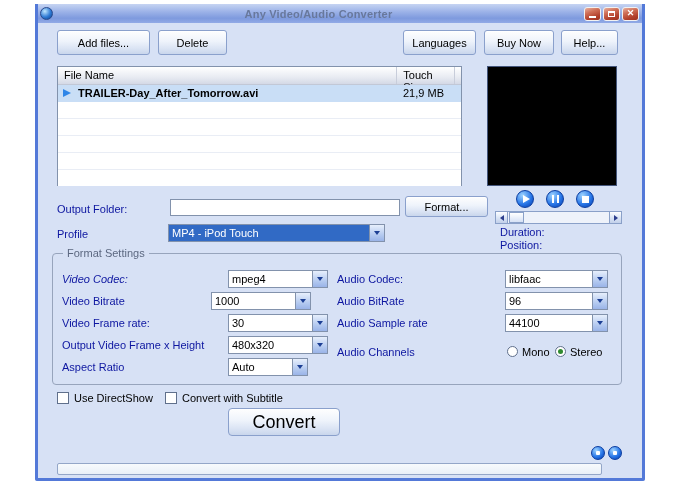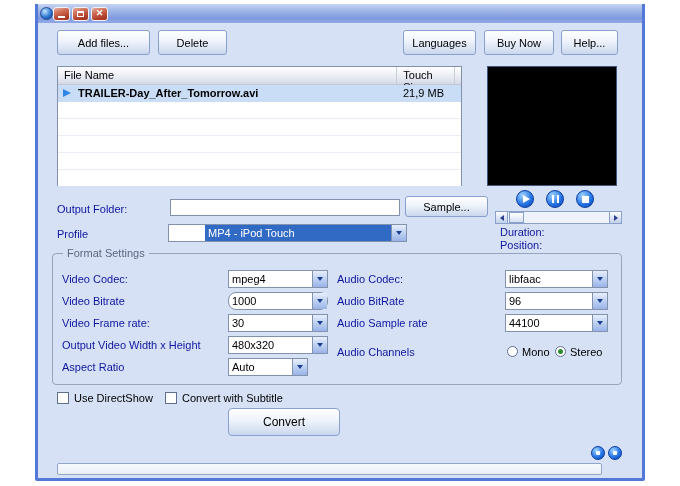--- a/index.html
+++ b/index.html
@@ -77,36 +77,37 @@
   
   .groupbox{position:absolute;left:17px;top:249px;width:570px;height:132px;box-sizing:border-box;
           border:1px solid #97a4bc;border-radius:4px;}
   .group-legend{position:absolute;left:10px;top:-7px;background:#d7e1f5;padding:0 4px;color:#5c6880;}
   
   .radio{position:absolute;width:11px;height:11px;border-radius:50%;background:#fff;border:1px solid #60708c;box-sizing:border-box;}
   .radio .dot{position:absolute;left:2px;top:2px;width:5px;height:5px;border-radius:50%;background:#2f8a2f;}
   .checkbox{position:absolute;width:12px;height:12px;background:#fff;border:1px solid #60708c;box-sizing:border-box;}
   .plain-lbl{position:absolute;color:#000;}
   
-  .convert-btn{font-size:12px;border-radius:4px;}
+  .convert-btn{font-size:18px;border-radius:4px;}
   .progress{position:absolute;left:22px;top:459px;width:545px;height:12px;box-sizing:border-box;
           border:1px solid #93a6c8;background:linear-gradient(180deg,#f7fafd,#e9eff8);border-radius:2px;}
   .mini-icon{position:absolute;width:14px;height:14px;border-radius:50%;box-sizing:border-box;
           background:radial-gradient(circle at 35% 28%,#9fd4ff,#2a78e8 55%,#0a46b8 90%);
           border:1px solid #0a3ca0;display:flex;align-items:center;justify-content:center;}
   .mini-dot{width:4px;height:4px;background:#fff;border-radius:1px;}
 </style>
 </head>
 <body>
 
 <div class="canvas">
   <div class="window">
 
     <div class="titlebar">
       <span class="app-icon"></span>
+      <span class="title-text">Any Video/Audio Converter</span>
       <span class="win-controls">
         <span class="win-btn">
             <span class="glyph-min"></span>
           </span>
         <span class="win-btn">
             <span class="glyph-max"></span>
           </span>
         <span class="win-btn">
             <span class="glyph-close">✕</span>
           </span>
@@ -131,21 +132,21 @@
           <span class="cell-name">TRAILER-Day_After_Tomorrow.avi</span>
           <span class="cell-size">21,9 MB</span>
         </div>
       </div>
     </div>
 
     <div class="preview"></div>
 
     <span class="lbl-blue" style="left:22px;top:199px;">Output Folder:</span>
     <input class="text-input" style="left: 135px; top: 195px; width: 230px; height: 17px;" readonly="" value="">
-    <div class="btn" style="left:370px;top:192px;width:83px;height:21px;">Sample...</div>
+    <div class="btn" style="left:370px;top:192px;width:83px;height:21px;">Format...</div>
 
     <div class="pb-btn" style="left:481px;top:186px;">
         <span class="glyph-play"></span>
       </div>
     <div class="pb-btn" style="left:511px;top:186px;">
         <span class="glyph-pause"></span>
       </div>
     <div class="pb-btn" style="left:541px;top:186px;">
         <span class="glyph-stop"></span>
       </div>
@@ -156,58 +157,58 @@
         </div>
       <div class="seek-track">
         <div class="seek-thumb"></div>
       </div>
       <div class="seek-arrow">
           <span class="tri-r"></span>
         </div>
     </div>
 
     <span class="lbl-blue" style="left:22px;top:224px;">Profile</span>
-    <div class="combo combo-sel" style="left:133px;top:220px;width:239px;padding-left:36px;">
+    <div class="combo combo-sel" style="left:133px;top:220px;width:217px;">
       <span class="combo-text">MP4 - iPod Touch</span>
       <span class="combo-btn">
           <span class="arr-down"></span>
         </span>
     </div>
     <span class="lbl-blue" style="left:465px;top:222px;">Duration:</span>
     <span class="lbl-blue" style="left:465px;top:235px;">Position:</span>
 
     <div class="groupbox">
       <span class="group-legend">Format Settings</span>
     </div>
 
-    <span class="lbl-blue" style="left:27px;top:269px;">Video Codec:</span>
+    <span class="lbl-blue" style="left:27px;top:269px;font-style:italic;">Video Codec:</span>
     <div class="combo" style="left:193px;top:266px;width:100px;">
       <span class="combo-text">mpeg4</span>
       <span class="combo-btn">
           <span class="arr-down"></span>
         </span>
     </div>
 
     <span class="lbl-blue" style="left:27px;top:291px;">Video Bitrate</span>
-    <div class="combo" style="left:193px;top:288px;width:100px;border-radius:8px;">
+    <div class="combo" style="left:176px;top:288px;width:100px;">
       <span class="combo-text">1000</span>
       <span class="combo-btn">
           <span class="arr-down"></span>
         </span>
     </div>
 
     <span class="lbl-blue" style="left:27px;top:313px;">Video Frame rate:</span>
     <div class="combo" style="left:193px;top:310px;width:100px;">
       <span class="combo-text">30</span>
       <span class="combo-btn">
           <span class="arr-down"></span>
         </span>
     </div>
 
-    <span class="lbl-blue" style="left:27px;top:335px;">Output Video Width x Height</span>
+    <span class="lbl-blue" style="left:27px;top:335px;">Output Video Frame x Height</span>
     <div class="combo" style="left:193px;top:332px;width:100px;">
       <span class="combo-text">480x320</span>
       <span class="combo-btn">
           <span class="arr-down"></span>
         </span>
     </div>
 
     <span class="lbl-blue" style="left:27px;top:357px;">Aspect Ratio</span>
     <div class="combo" style="left:193px;top:354px;width:80px;">
       <span class="combo-text">Auto</span>

